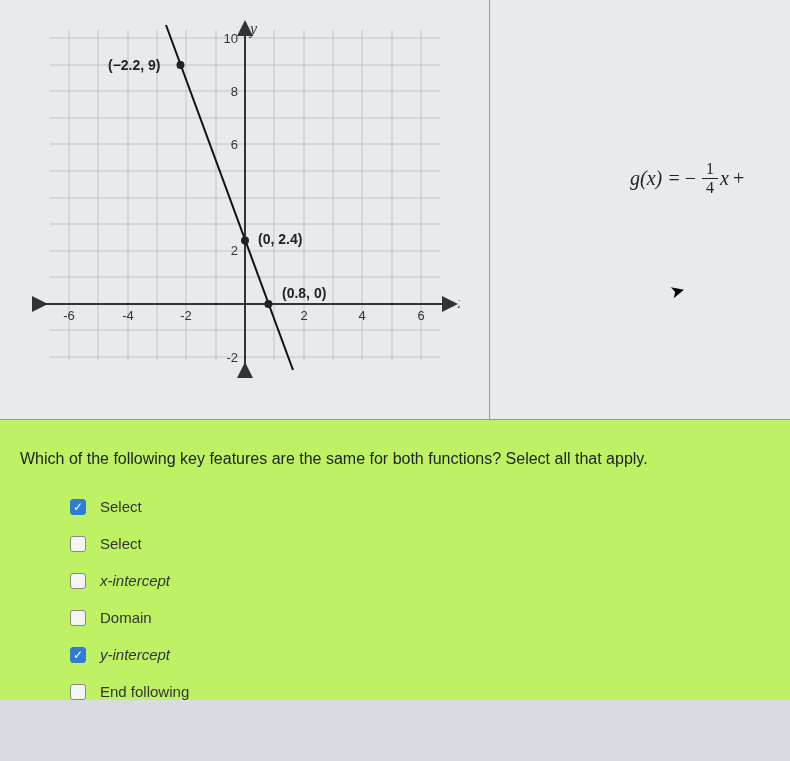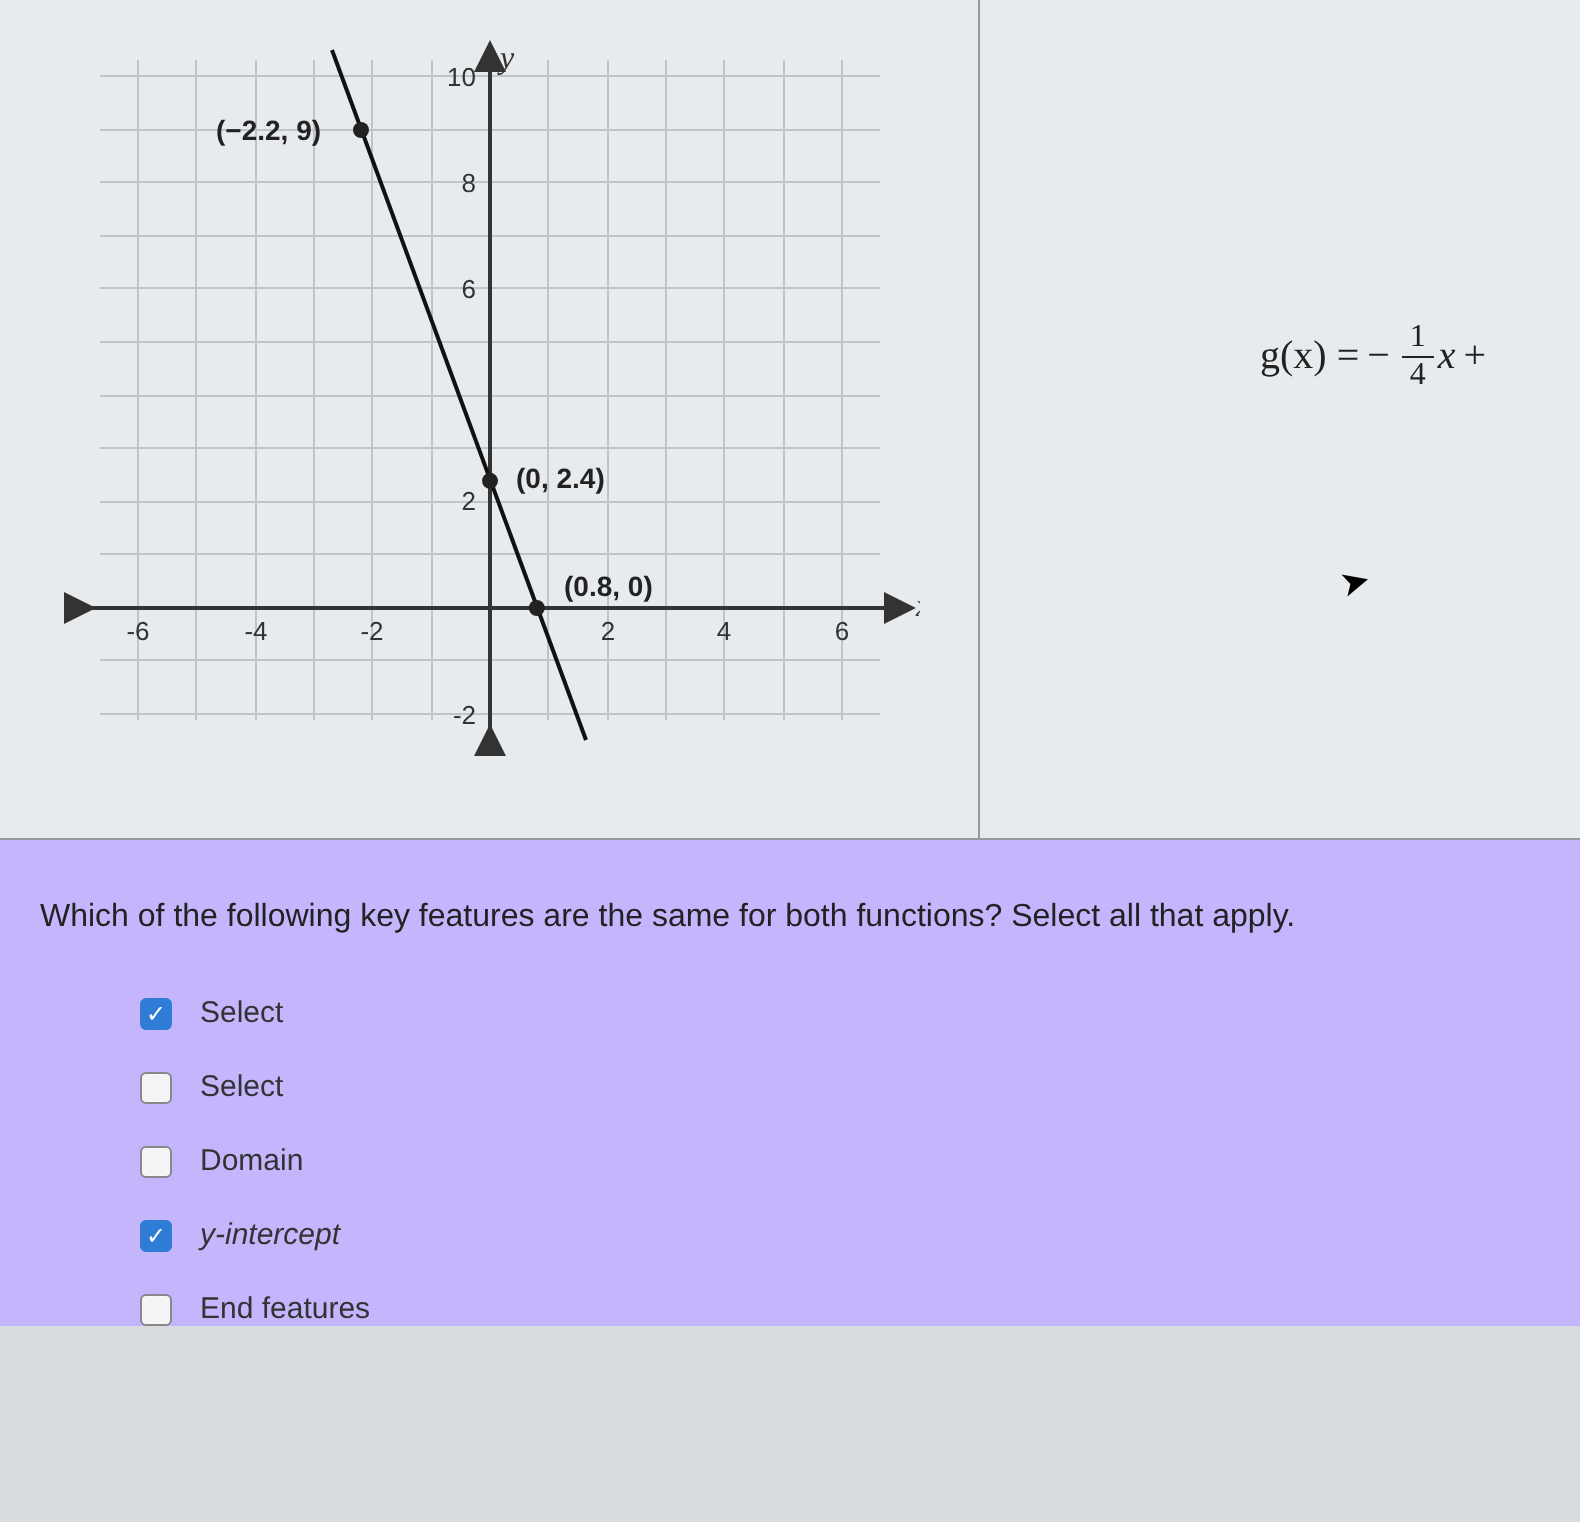--- a/index.html
+++ b/index.html
@@ -28,21 +28,21 @@
       padding: 20px;
     }
     .graph-container {
       position: relative;
       width: 430px;
       height: 370px;
       margin-left: 20px;
     }
     .question-section {
       padding: 30px 20px 0 20px;
-      background: #c4b5fd;
+      background: #bef264;
     }
     .question-text {
       font-size: 16px;
       color: #222;
       margin-bottom: 30px;
     }
     .options {
       padding-left: 50px;
     }
     .option {
@@ -172,21 +172,21 @@
         <g font-family="Arial" font-size="14" fill="#222" font-weight="bold">
           <text x="78" y="50">(−2.2, 9)</text>
           <text x="228" y="224">(0, 2.4)</text>
           <text x="252" y="278">(0.8, 0)</text>
         </g>
       </svg>
     </div>
   </div>
   <div class="equation-panel">
     <div class="equation">
-      <span style="">g(x) =</span>
+      <span style="font-style:italic">g(x) =</span>
       <span style="margin:0 4px">−</span>
       <span class="frac">
         <span class="num">1</span>
         <span class="den">4</span>
       </span>
       <span style="font-style:italic">x</span>
       <span style="margin-left:4px">+</span>
     </div>
     <div class="cursor">➤</div>
   </div>
@@ -198,24 +198,28 @@
     <div class="option">
       <span class="checkbox checked">✓</span>
       <span>Select</span>
     </div>
     <div class="option">
       <span class="checkbox"></span>
       <span>Select</span>
     </div>
     <div class="option">
       <span class="checkbox"></span>
+      <span style="font-style:italic">x-intercept</span>
+    </div>
+    <div class="option">
+      <span class="checkbox"></span>
       <span>Domain</span>
     </div>
     <div class="option">
       <span class="checkbox checked">✓</span>
       <span style="font-style:italic">y-intercept</span>
     </div>
     <div class="option">
       <span class="checkbox"></span>
-      <span>End features</span>
+      <span>End following</span>
     </div>
   </div>
 </div>
 
 </body></html>

